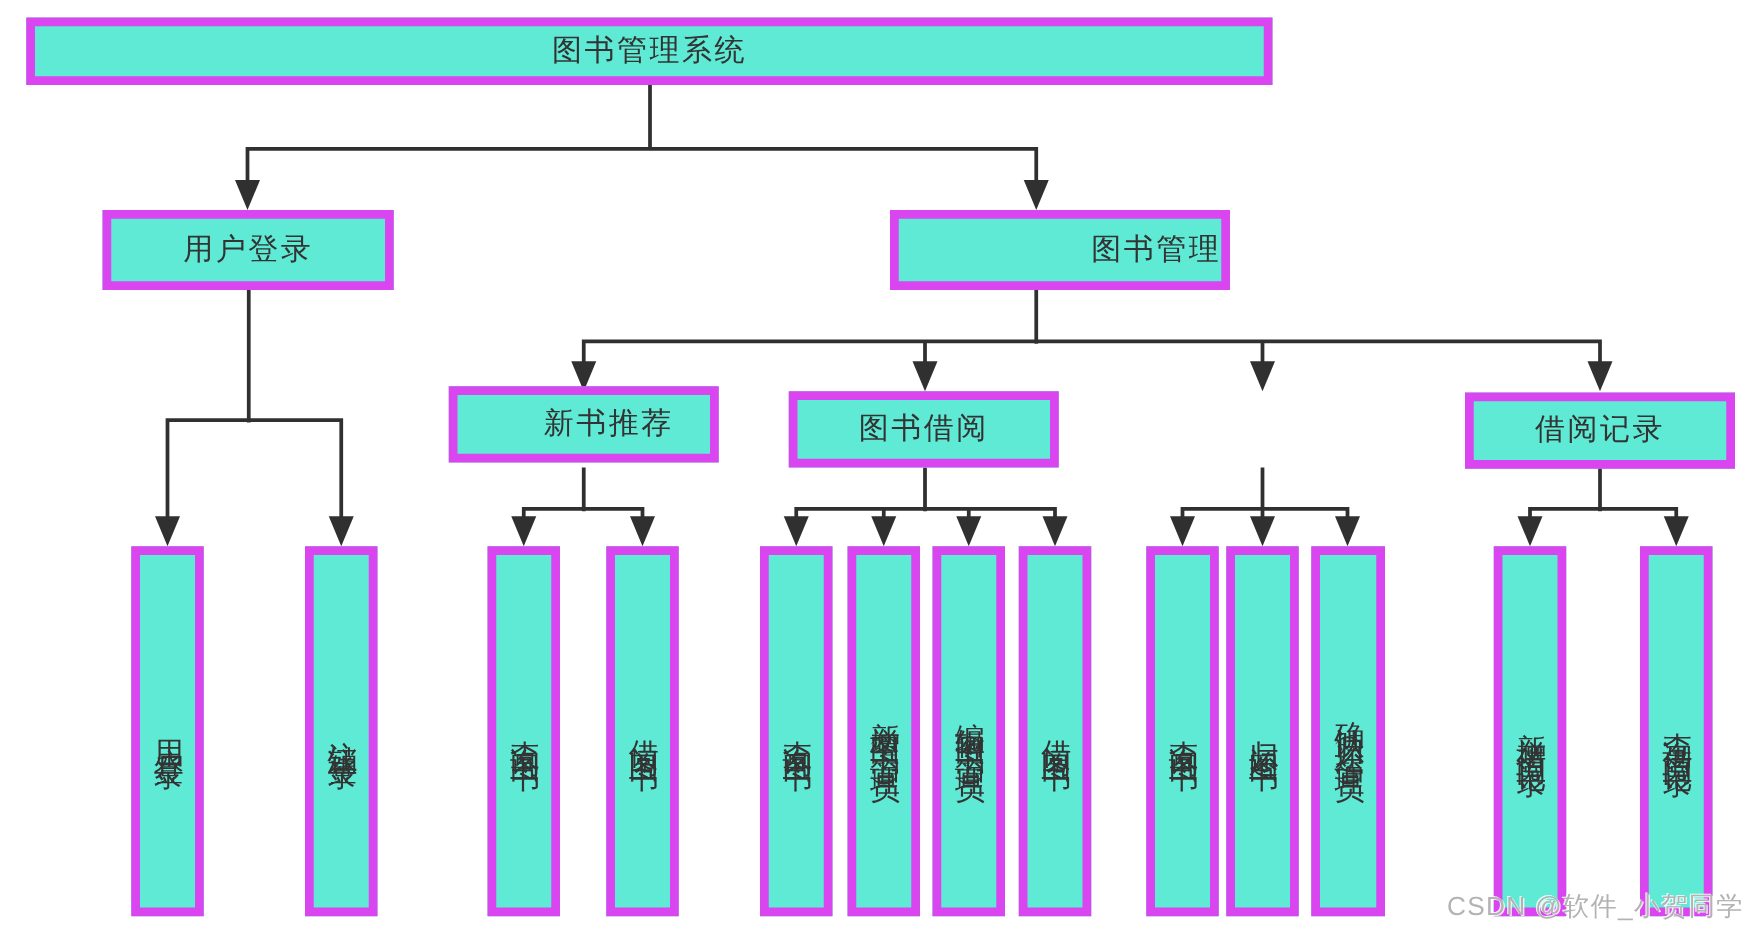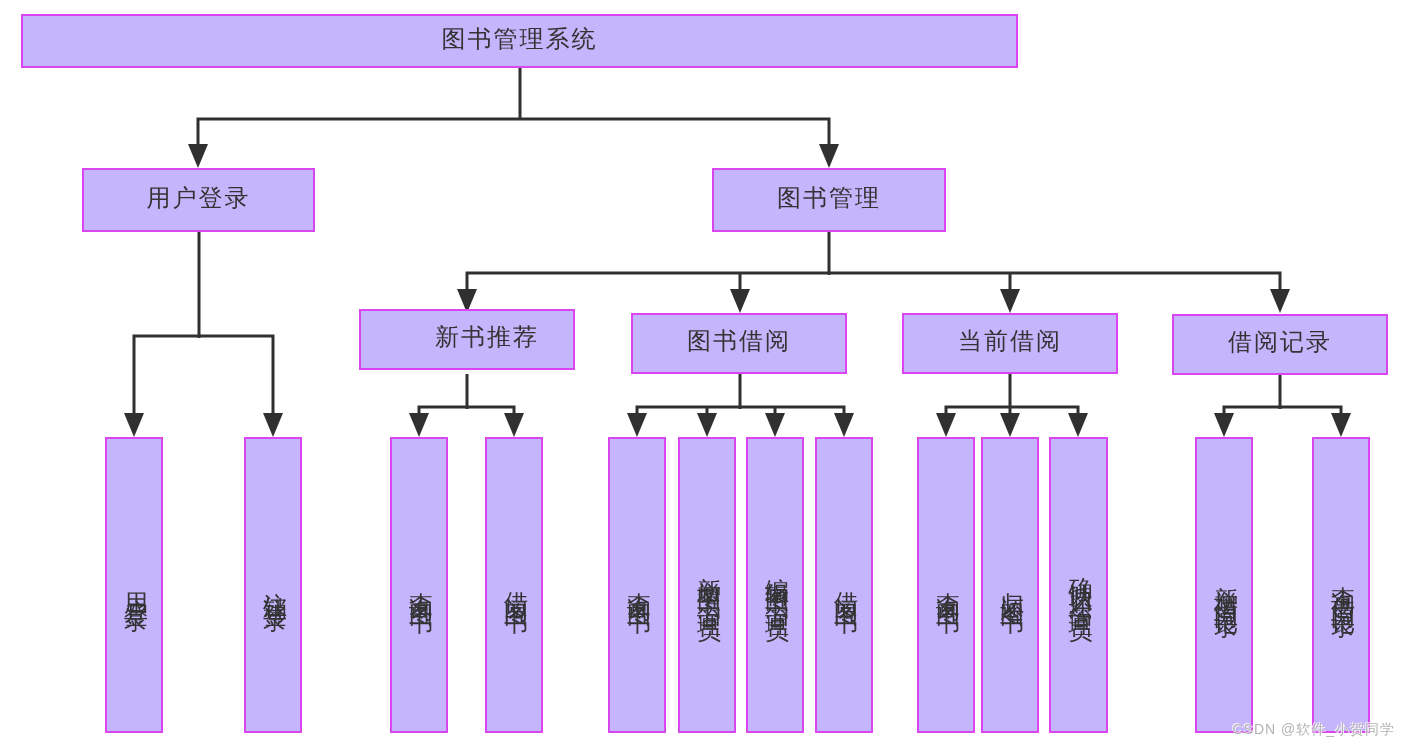--- a/index.html
+++ b/index.html
@@ -7,45 +7,44 @@
     position:relative;
     width:1405px;height:747px;
     background:#ffffff;
     font-family:"Liberation Sans", sans-serif;
     overflow:hidden;
   }
   .lines{position:absolute;left:0;top:0;z-index:1;}
   .box{
     position:absolute;
     box-sizing:border-box;
-    background:#c4b5fd;
-    border:2px solid #d946ef;
+    background:#5eead4;
+    border:7px solid #d946ef;
     display:flex;
     align-items:center;
     justify-content:center;
     color:#333333;
     font-size:24px;
     letter-spacing:2px;
     z-index:2;
     text-align:center;
     line-height:1.2;
-    font-family:Liberation Mono, monospace;
   }
   .box.v span{
     writing-mode:vertical-rl;
     text-orientation:mixed;
     letter-spacing:6px;
     line-height:1;
     white-space:nowrap;
   }
   .watermark{
     position:absolute;
     right:10px;
     bottom:8px;
-    font-size:14px;
+    font-size:21px;
     letter-spacing:1px;
     color:#b3b3b3;
     text-shadow:1px 1px 0 rgba(255,255,255,.85), -1px -1px 0 rgba(255,255,255,.85);
     z-index:5;
     white-space:nowrap;
   }
 </style>
 </head>
 <body>
 
@@ -94,32 +93,29 @@
     </g>
   </svg>
 
   <div class="box" style="left:21px;top:14px;width:997px;height:54px;">
     <span>图书管理系统</span>
   </div>
 
   <div class="box" style="left:82px;top:168px;width:233px;height:64px;">
     <span>用户登录</span>
   </div>
-  <div class="box" style="left:712px;top:168px;width:234px;height:64px;">
+  <div class="box" style="left:712px;top:168px;width:272px;height:64px;justify-content:flex-end;">
     <span>图书管理</span>
   </div>
 
   <div class="box" style="left:359px;top:309px;width:216px;height:61px;padding-left:40px;">
     <span>新书推荐</span>
   </div>
   <div class="box" style="left:631px;top:313px;width:216px;height:61px;">
     <span>图书借阅</span>
-  </div>
-  <div class="box" style="left:902px;top:313px;width:216px;height:61px;">
-    <span>当前借阅</span>
   </div>
   <div class="box" style="left:1172px;top:314px;width:216px;height:61px;">
     <span>借阅记录</span>
   </div>
 
   <div class="box v" style="left:105px;top:437px;width:58px;height:296px;">
     <span>用户登录</span>
   </div>
   <div class="box v" style="left:244px;top:437px;width:58px;height:296px;">
     <span>注销登录</span>

